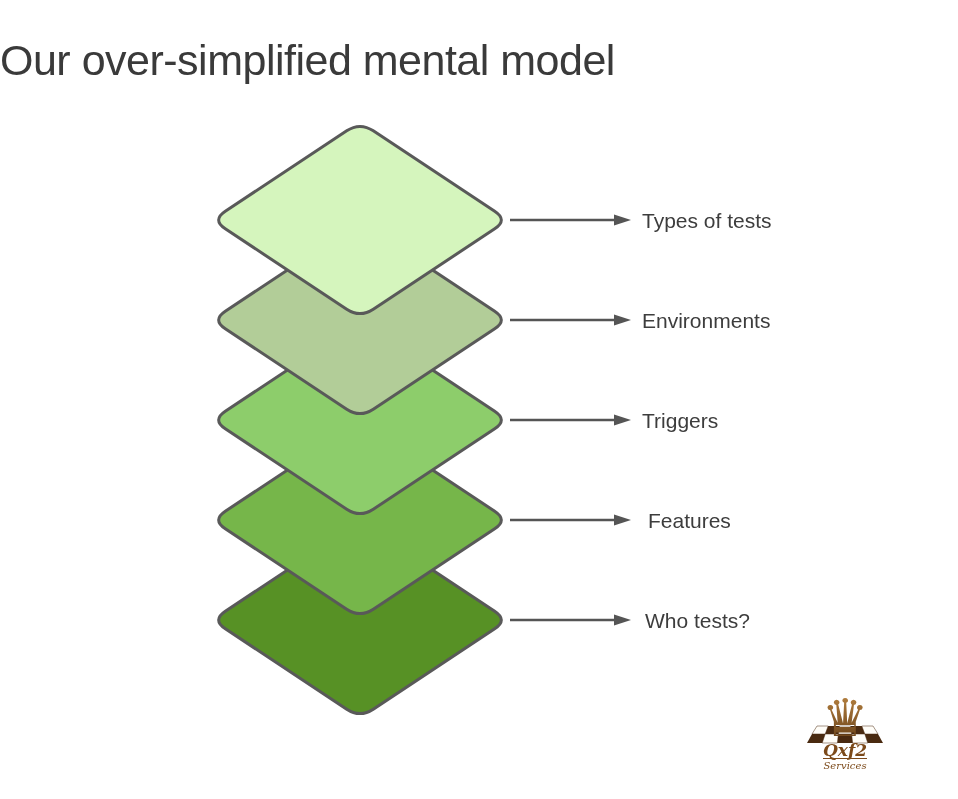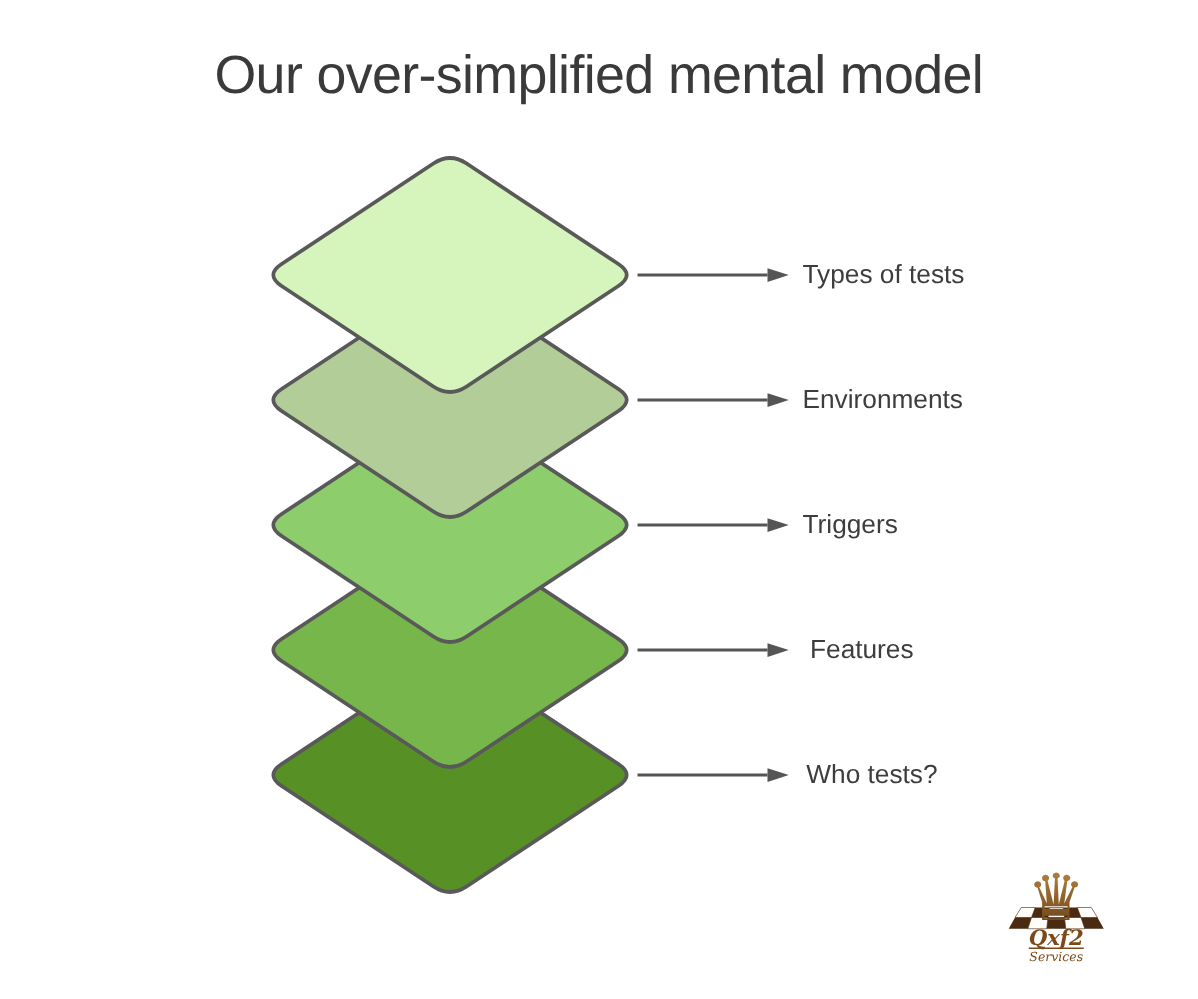--- a/index.html
+++ b/index.html
@@ -10,21 +10,20 @@
     background: #ffffff;
     overflow: hidden;
     font-family: "Liberation Sans", sans-serif;
   }
   .title {
     position: absolute;
     top: 36px;
     left: 0;
     width: 958px;
     margin: 0;
-    text-align: center;
     font-size: 43px;
     font-weight: 400;
     letter-spacing: -0.5px;
     color: #3a3a3a;
     font-family: "Liberation Sans", sans-serif;
   }
   .diagram-svg { position: absolute; top: 0; left: 0; }
   .logo-svg { position: absolute; left: 799px; top: 686px; }
   svg text { font-family: "Liberation Sans", sans-serif; }
   .logo-name { font-family: "DejaVu Serif", serif; font-style: italic; font-weight: bold; }

